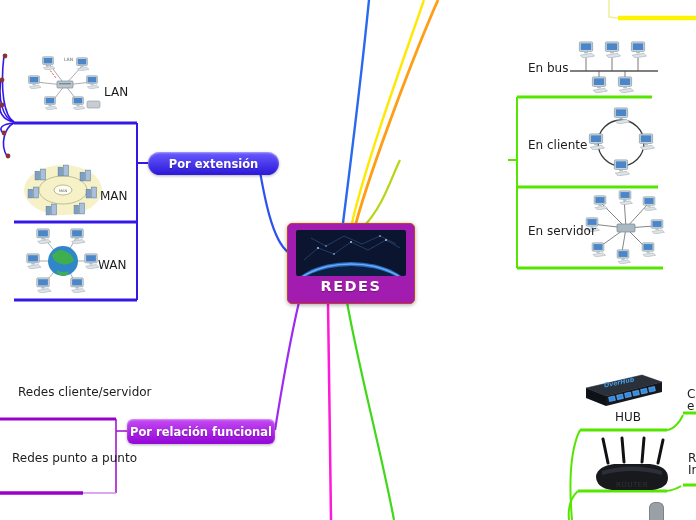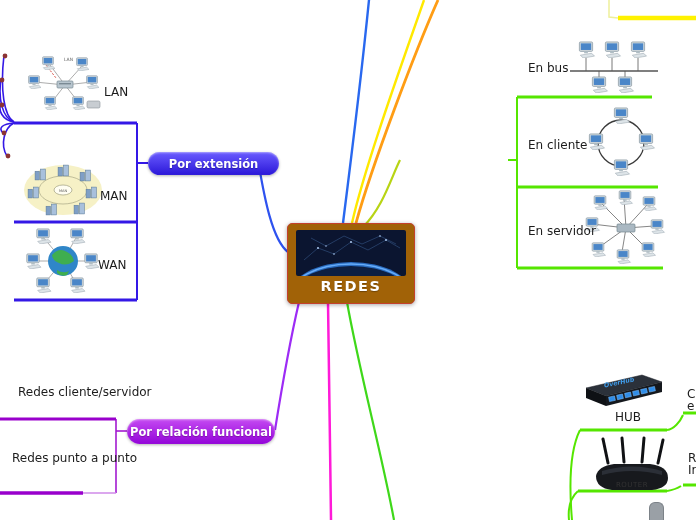--- a/index.html
+++ b/index.html
@@ -13,24 +13,24 @@
   }
   .label.tiny{font-size:7px;letter-spacing:.5px;color:#333;}
   .pill{
     position:absolute;border-radius:13px;color:#fff;font-weight:bold;font-size:11.5px;
     display:flex;align-items:center;justify-content:center;white-space:nowrap;
     box-shadow:inset 0 1px 2px rgba(255,255,255,.45), 0 1px 3px rgba(0,0,0,.3);
     text-shadow:0 1px 1px rgba(0,0,0,.25);
   }
   .pill.blue{background:linear-gradient(#6a5cff,#2b17d8);}
   .pill.green{background:linear-gradient(#4fae64,#1d7c35);}
-  .pill.purple{background:linear-gradient(#c54af2,#9305d8);}
+  .pill.purple{background:linear-gradient(#c54af2,#9305d8);border-radius:6px;}
   .center-node{
     position:absolute;left:287px;top:223px;width:126px;height:79px;
-    background:#a16207;border:1px solid #c4402c;border-radius:5px;
+    background:#a21caf;border:1px solid #c4402c;border-radius:5px;
     box-shadow:0 1px 4px rgba(0,0,0,.35);
   }
   .center-img{position:absolute;left:8px;top:6px;width:110px;height:46px;border-radius:2px;overflow:hidden;}
   .center-label{
     position:absolute;left:0;top:54px;width:100%;text-align:center;
     color:#fff;font-weight:bold;font-size:14.5px;letter-spacing:1.5px;
     text-shadow:0 1px 1px rgba(0,0,0,.3);
   }
   .node-img{position:absolute;}
   .stub{

